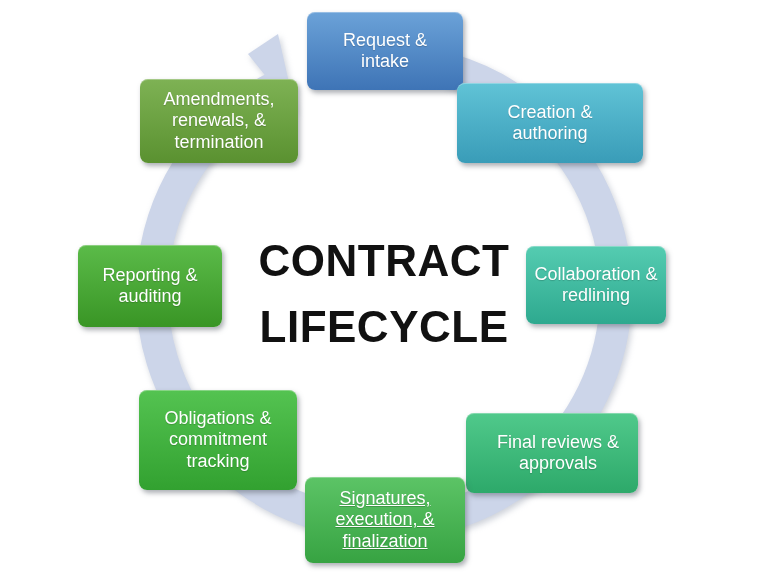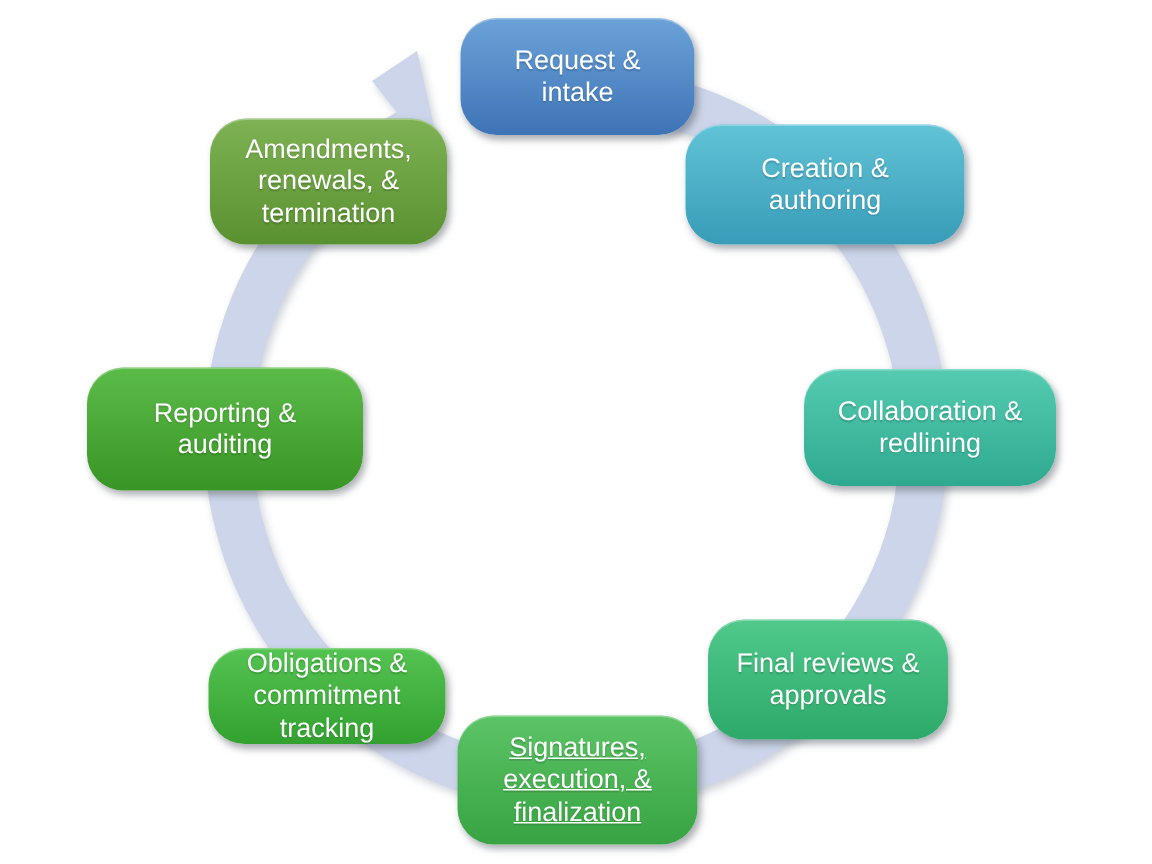--- a/index.html
+++ b/index.html
@@ -28,21 +28,21 @@
   .node {
     position: absolute;
     transform: translate(-50%, -50%);
     display: flex;
     align-items: center;
     justify-content: center;
     text-align: center;
     color: #ffffff;
     font-size: 18px;
     line-height: 1.17;
-    border-radius: 24px;
+    border-radius: 8px;
     box-shadow: 2px 3px 5px rgba(90, 95, 105, 0.5),
                 inset 0 1px 0 rgba(255, 255, 255, 0.30);
     text-shadow: 0 1px 1px rgba(0, 0, 0, 0.18);
   }
   .node span {
     white-space: pre-line;
     padding: 0 4px;
   }
   .diagram-title {
     position: absolute;
@@ -69,43 +69,45 @@
 
   <div>
       <div class="node" style="left: 385px; top: 51px; width: 156px; height: 78px; background: linear-gradient(rgb(107, 162, 216) 0%, rgb(62, 116, 182) 100%); color: rgb(255, 255, 255);">
         <span>Request &amp;
 intake</span>
       </div>
       <div class="node" style="left: 550px; top: 123px; width: 186px; height: 80px; background: linear-gradient(rgb(96, 195, 214) 0%, rgb(57, 156, 184) 100%); color: rgb(255, 255, 255);">
         <span>Creation &amp;
 authoring</span>
       </div>
-      <div class="node" style="left: 620px; top: 285px; width: 168px; height: 78px; background: linear-gradient(rgb(85, 204, 177) 0%, rgb(46, 169, 143) 100%); color: rgb(255, 255, 255);">
+      <div class="node" style="left: 596px; top: 285px; width: 140px; height: 78px; background: linear-gradient(rgb(85, 204, 177) 0%, rgb(46, 169, 143) 100%); color: rgb(255, 255, 255);">
         <span>Collaboration &amp;
 redlining</span>
       </div>
-      <div class="node" style="left: 552px; top: 453px; width: 160px; height: 80px; background: linear-gradient(rgb(80, 201, 139) 0%, rgb(45, 169, 106) 100%); color: rgb(255, 255, 255);">
+      <div class="node" style="left: 552px; top: 453px; width: 160px; height: 80px; background: linear-gradient(rgb(80, 201, 139) 0%, rgb(45, 169, 106) 100%); color: rgb(255, 255, 255); padding-left: 12px;">
         <span>Final reviews &amp;
 approvals</span>
       </div>
       <div class="node" style="left: 385px; top: 520px; width: 160px; height: 86px; background: linear-gradient(rgb(92, 196, 102) 0%, rgb(55, 163, 66) 100%); color: rgb(255, 255, 255); text-decoration: underline;">
         <span>Signatures,
 execution, &amp;
 finalization</span>
       </div>
-      <div class="node" style="left: 218px; top: 464px; width: 158px; height: 64px; background: linear-gradient(rgb(84, 195, 81) 0%, rgb(50, 161, 48) 100%); color: rgb(255, 255, 255);">
+      <div class="node" style="left: 218px; top: 440px; width: 158px; height: 100px; background: linear-gradient(rgb(84, 195, 81) 0%, rgb(50, 161, 48) 100%); color: rgb(255, 255, 255);">
         <span>Obligations &amp;
 commitment
 tracking</span>
       </div>
-      <div class="node" style="left: 150px; top: 286px; width: 184px; height: 82px; background: linear-gradient(rgb(91, 187, 73) 0%, rgb(57, 149, 37) 100%); color: rgb(255, 255, 255);">
+      <div class="node" style="left: 150px; top: 286px; width: 144px; height: 82px; background: linear-gradient(rgb(91, 187, 73) 0%, rgb(57, 149, 37) 100%); color: rgb(255, 255, 255);">
         <span>Reporting &amp;
 auditing</span>
       </div>
       <div class="node" style="left: 219px; top: 121px; width: 158px; height: 84px; background: linear-gradient(rgb(126, 178, 84) 0%, rgb(90, 145, 48) 100%); color: rgb(255, 255, 255);">
         <span>Amendments,
 renewals, &amp;
 termination</span>
       </div>
     </div>
 
+  <div class="diagram-title" style="color: rgb(17, 17, 17);">CONTRACT
+LIFECYCLE</div>
 
 </div>
 
 </body></html>

